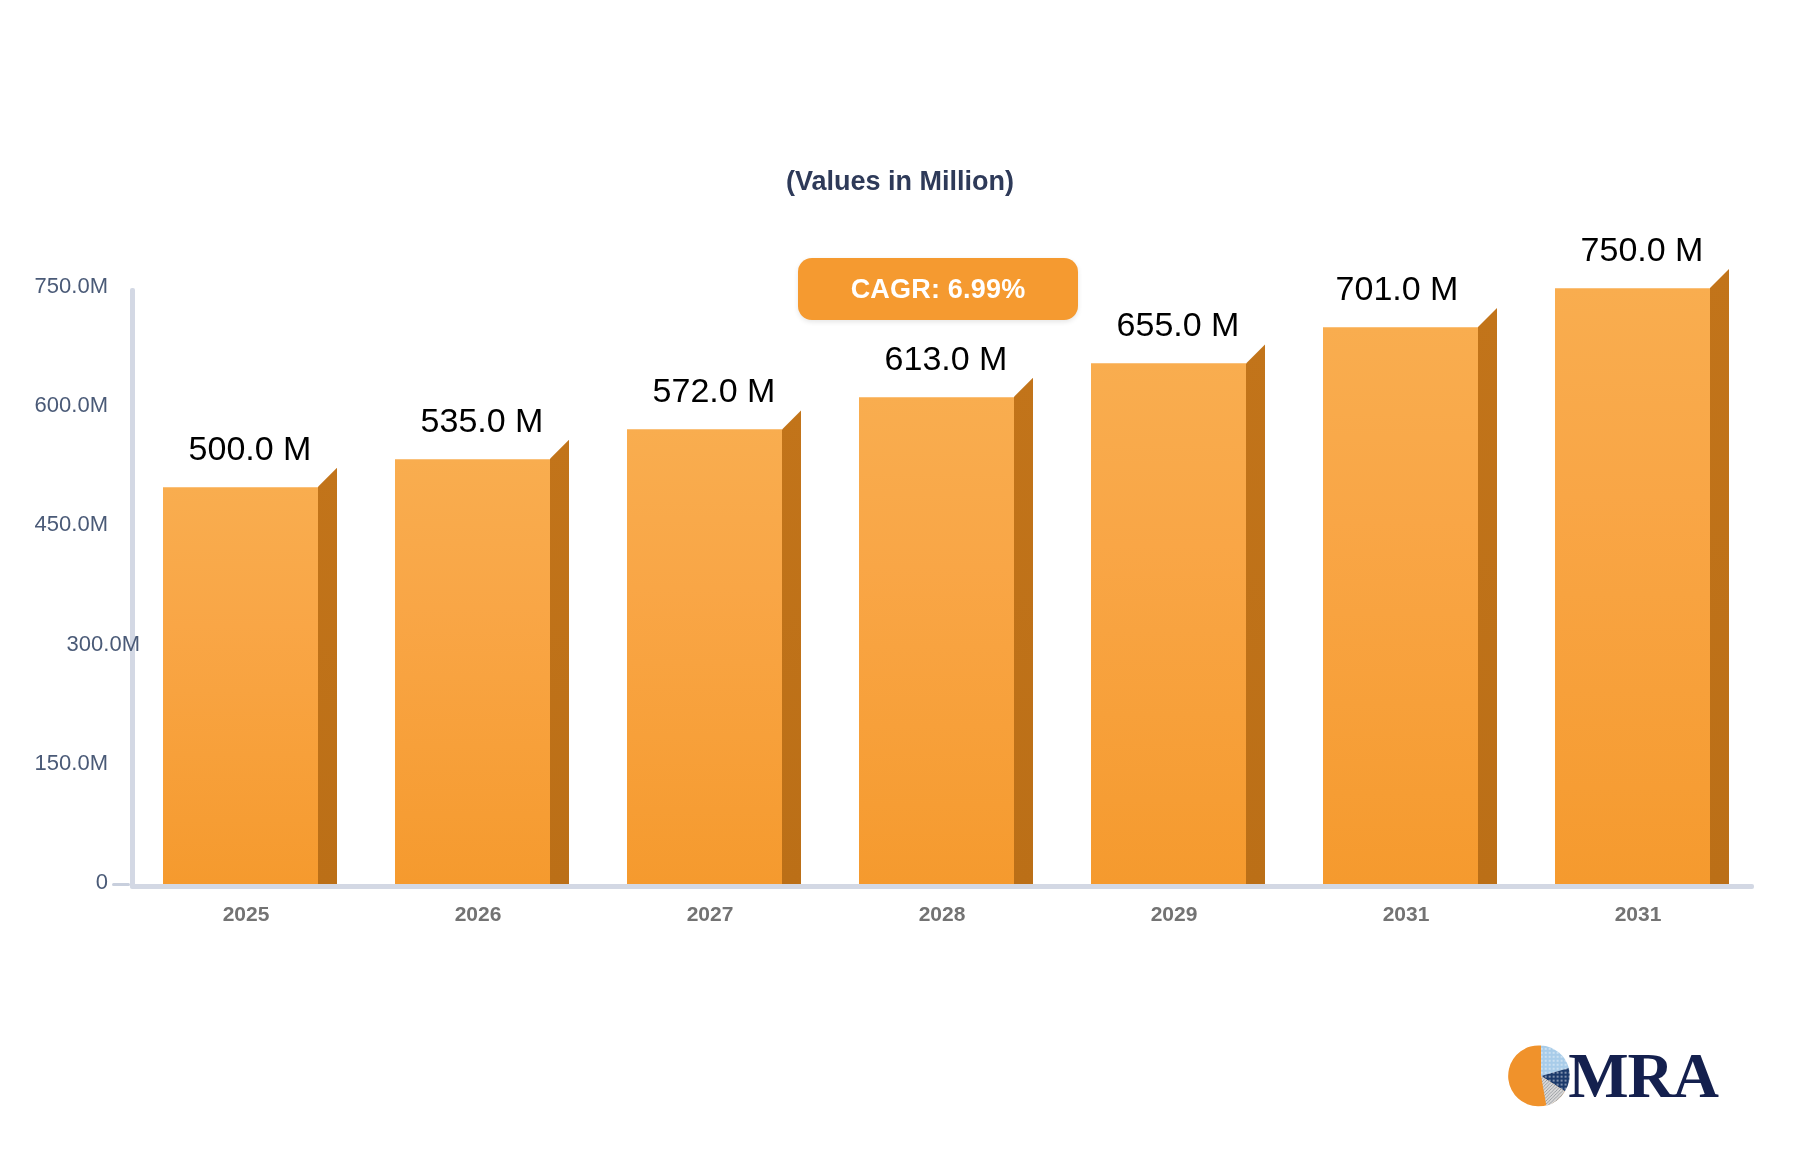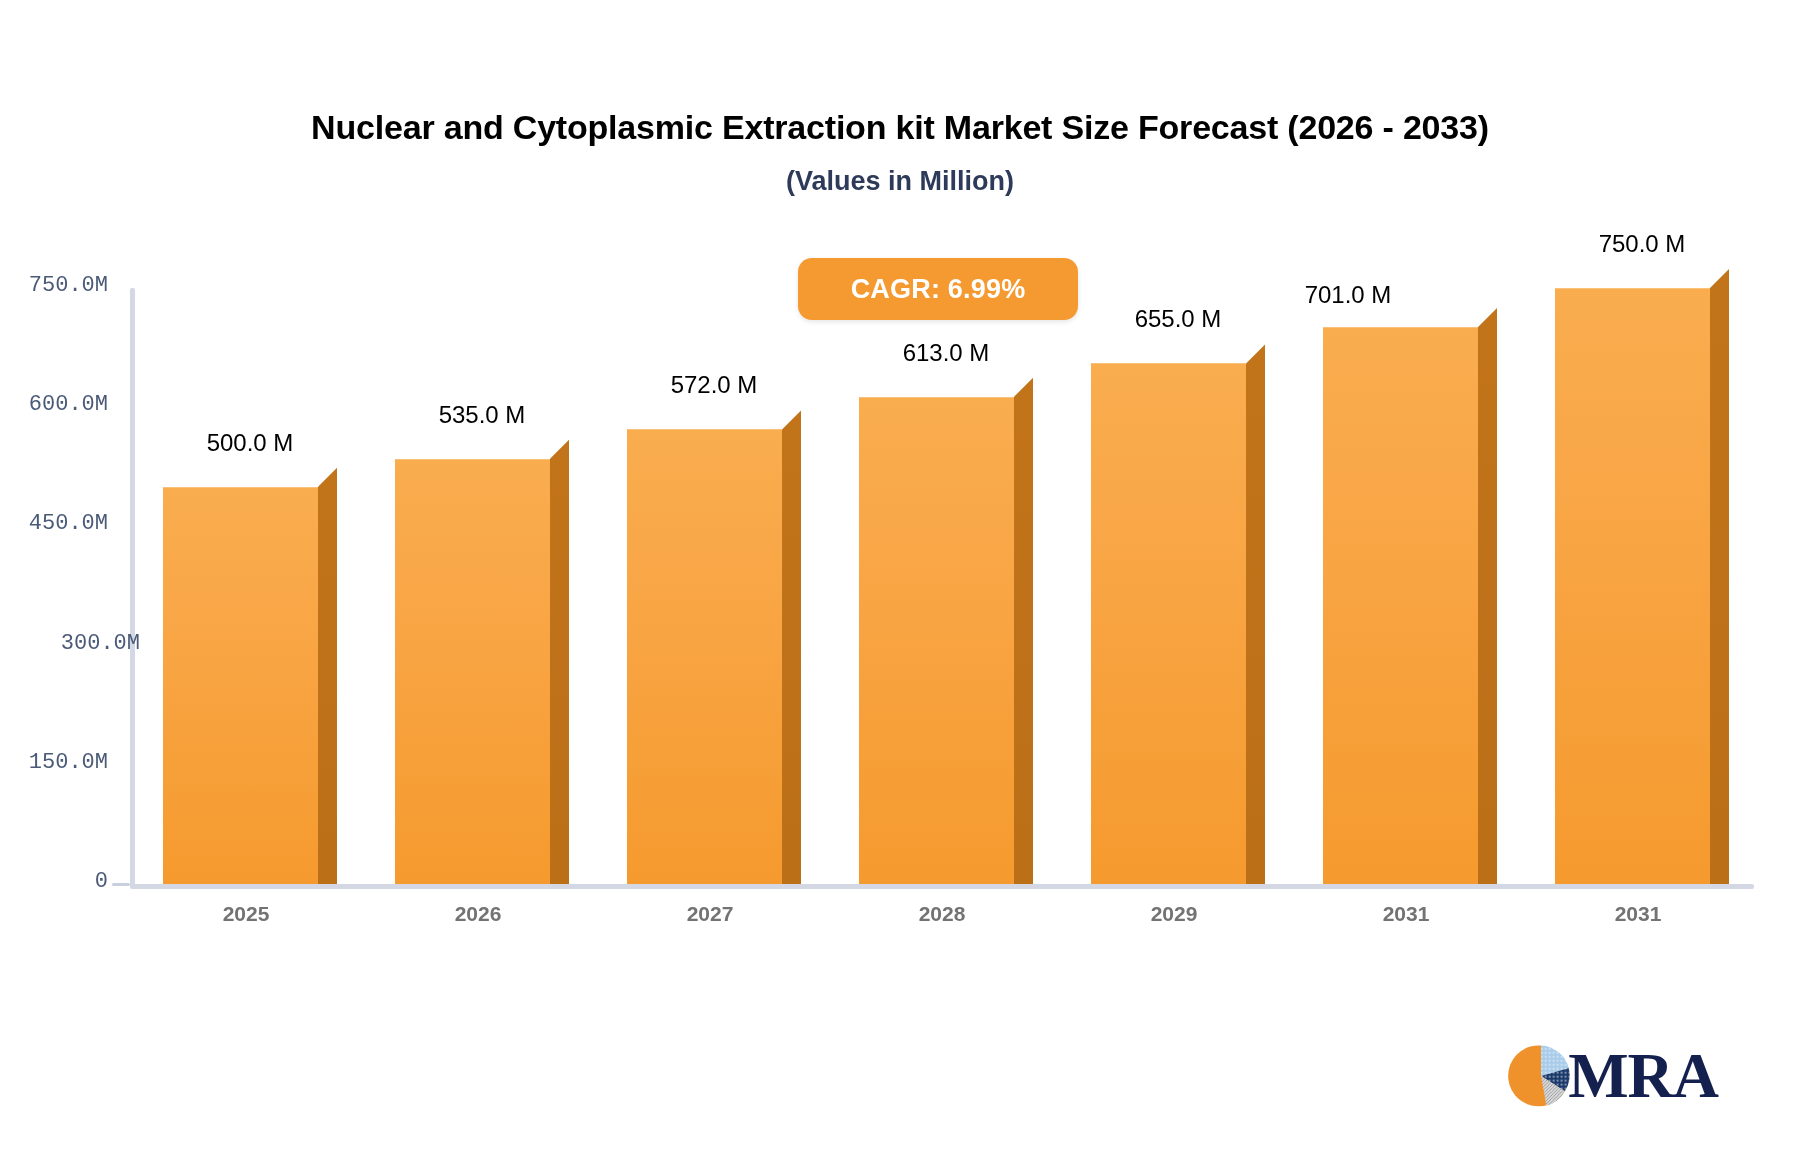--- a/index.html
+++ b/index.html
@@ -96,21 +96,20 @@
     border-radius: 2px;
   }
 
   .y-tick-label {
     position: absolute;
     right: 1680px;     
     text-align: right;
     font-size: 22px;
     color: #4a5a77;
     white-space: nowrap;
-    font-family: Liberation Mono, monospace;
   }
   .y-tick-dash {
     position: absolute;
     width: 18px;
     height: 3px;
     background: #c8cfdd;
     border-radius: 2px;
   }
 
   .x-tick-label {
@@ -134,21 +133,21 @@
     box-shadow: inset 0 1px 0 rgba(255,255,255,0.25);
   }
   .bar-side {
     position: absolute;
     bottom: 0;
     background: linear-gradient(180deg, #c2741a 0%, #bb6f17 100%);
   }
 
   .bar-value-label {
     position: absolute;
-    font-size: 24px;
+    font-size: 34px;
     color: #000000;
     text-align: center;
     white-space: nowrap;
   }
 
   
   .logo {
     position: absolute;
     left: 1508px;
     top: 1036px;
@@ -165,21 +164,20 @@
     line-height: 1;
     margin-left: -6px;
     letter-spacing: -1px;
   }
 </style>
 </head>
 <body>
 
 <div id="chart-root">
 
-  <div class="chart-title">Nuclear and Cytoplasmic Extraction kit Market Size Forecast (2026 - 2033)</div>
 
   <div class="chart-subtitle">(Values in Million)</div>
 
   <div class="cagr-badge">CAGR: 6.99%</div>
 
   <div id="plot">
     <div class="y-axis-line"></div>
     <div class="x-axis-line"></div>
     <div id="yticks">
         <div class="y-tick-label" style="right: auto; left: 0px; width: 108px; top: 869px;">0</div>
@@ -213,21 +211,21 @@
         <div class="bar-value-label" style="left: 829px; width: 234px; top: 338.869px;">613.0 M</div>
         <div class="bar-group" style="left: 1091px; top: 344.493px; width: 174px; height: 539.507px;">
           <div class="bar-side" style="left: 155px; width: 19px; height: 539.507px; clip-path: polygon(0px 3.522%, 100% 0px, 100% 100%, 0px 100%);"></div>
           <div class="bar-front" style="width: 155px; height: 520.507px;"></div>
         </div>
         <div class="bar-value-label" style="left: 1061px; width: 234px; top: 305.493px;">655.0 M</div>
         <div class="bar-group" style="left: 1323px; top: 307.939px; width: 174px; height: 576.061px;">
           <div class="bar-side" style="left: 155px; width: 19px; height: 576.061px; clip-path: polygon(0px 3.298%, 100% 0px, 100% 100%, 0px 100%);"></div>
           <div class="bar-front" style="width: 155px; height: 557.061px;"></div>
         </div>
-        <div class="bar-value-label" style="left: 1231px; width: 234px; top: 268.939px; margin-top: 12px;">701.0 M</div>
+        <div class="bar-value-label" style="left: 1280px; width: 234px; top: 268.939px;">701.0 M</div>
         <div class="bar-group" style="left: 1555px; top: 269px; width: 174px; height: 615px;">
           <div class="bar-side" style="left: 155px; width: 19px; height: 615px; clip-path: polygon(0px 3.089%, 100% 0px, 100% 100%, 0px 100%);"></div>
           <div class="bar-front" style="width: 155px; height: 596px;"></div>
         </div>
         <div class="bar-value-label" style="left: 1525px; width: 234px; top: 230px;">750.0 M</div>
       </div>
     <div id="xticks">
         <div class="x-tick-label" style="left: 130px; width: 232px;">2025</div>
         <div class="x-tick-label" style="left: 362px; width: 232px;">2026</div>
         <div class="x-tick-label" style="left: 594px; width: 232px;">2027</div>

